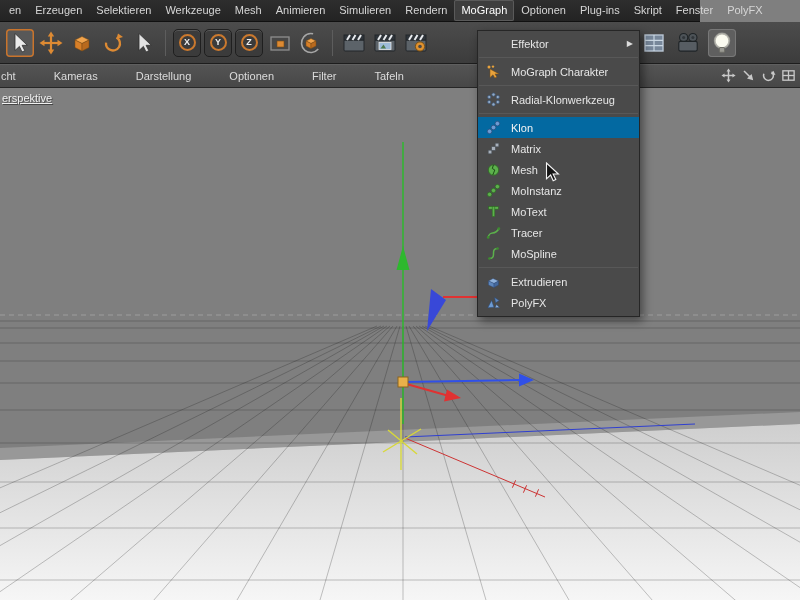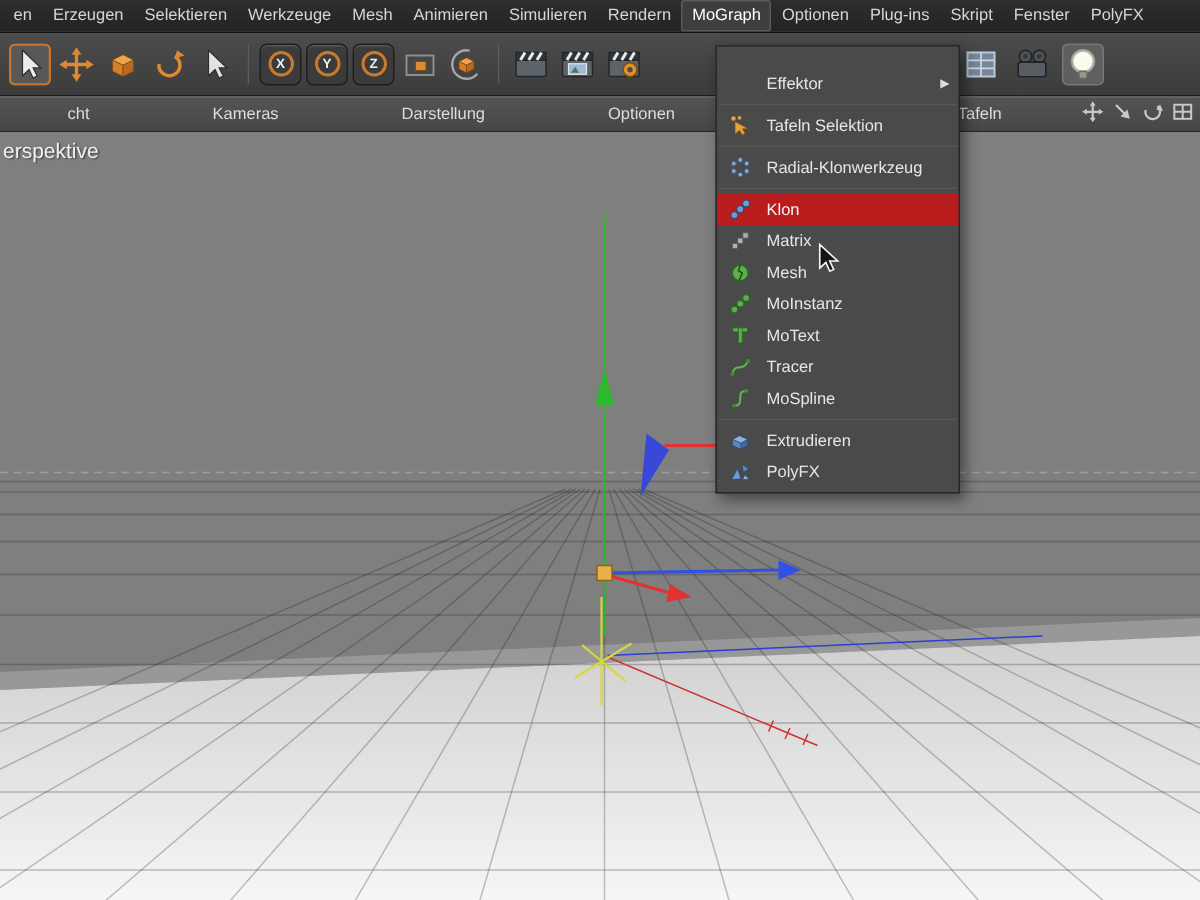--- a/index.html
+++ b/index.html
@@ -4,21 +4,21 @@
 <style>
   * { margin:0; padding:0; box-sizing:border-box; }
   html,body { background:#555; }
   .app {
     position:relative; width:800px; height:600px; overflow:hidden;
     background:#7f7f7f; font-family:"Liberation Sans", sans-serif;
     -webkit-font-smoothing:antialiased; cursor:default;
   }
   
   .menubar {
-    position:absolute; left:0; top:0; width:800px; height:22px;
+    position:absolute; left:0; top:0; width:700px; height:22px;
     background:linear-gradient(#2e2e2e,#232323); border-bottom:1px solid #111;
     display:flex; align-items:center; padding-left:2px;
     font-size:11px; color:#d6d6d6; white-space:nowrap; z-index:10;
   }
   .menubar .mi { padding:0 7px; line-height:21px; }
   .menubar .mi.active { background:#3e3e3e; box-shadow:inset 0 0 0 1px #5a5a5a; color:#fff; border-radius:2px; }
   
   .toolbar {
     position:absolute; left:0; top:22px; width:800px; height:42px;
     background:linear-gradient(#4c4c4c,#3c3c3c); border-bottom:1px solid #1d1d1d;
@@ -32,35 +32,35 @@
   .axisbtn { background:#3b3b3b; border:1px solid #1f1f1f; border-radius:5px; box-shadow:inset 0 1px 0 #585858; }
   .axisring { width:17px; height:17px; border:2px solid #cb792e; border-radius:50%; display:flex; align-items:center; justify-content:center; }
   .axisletter { font-size:9px; font-weight:bold; color:#efefef; line-height:1; }
   .toolbar-right { position:absolute; left:640px; top:22px; height:42px; display:flex; align-items:center; gap:6px; z-index:5; }
   
   .vmenubar {
     position:absolute; left:0; top:64px; width:800px; height:24px;
     background:linear-gradient(#545454,#474747); border-top:1px solid #5f5f5f; border-bottom:1px solid #262626;
     display:flex; align-items:stretch; font-size:11px; color:#dcdcdc; z-index:5;
   }
-  .vmenubar .vmi { padding:0 19px; line-height:22px;margin-left:44px; }
+  .vmenubar .vmi { padding:0 19px; line-height:22px; }
   .vmenubar .vmi:first-child { padding-left:1px; }
   .vp-nav { position:absolute; right:4px; top:0; height:22px; display:flex; align-items:center; gap:5px; }
   
   .viewport { position:absolute; left:0; top:88px; width:800px; height:512px; background:#7f7f7f; overflow:hidden; }
-  .viewlabel { position:absolute; left:2px; top:4px; font-size:14px; color:#f0f0f0; text-shadow:1px 1px 1px rgba(0,0,0,.45); z-index:2; }
+  .viewlabel { position:absolute; left:2px; top:4px; font-size:11px; color:#f0f0f0; text-shadow:1px 1px 1px rgba(0,0,0,.45); z-index:2;text-decoration:underline; }
   .scene { position:absolute; left:0; top:0; }
   
   .dropdown {
     position:absolute; left:477px; top:30px; width:163px;
     background:#4a4a4a; border:1px solid #262626; box-shadow:3px 4px 9px rgba(0,0,0,.45);
-    padding:14px 0 3px; z-index:50;
+    padding:2px 0 3px; z-index:50;
   }
   .drow { height:21px; display:flex; align-items:center; padding:0 6px 0 8px; color:#e6e6e6; font-size:11px; white-space:nowrap; }
-  .drow.hl { background:#b91c1c; color:#f4f4f4; }
+  .drow.hl { background:#0369a1; color:#f4f4f4; }
   .dicon { width:15px; height:15px; flex:0 0 15px; margin-right:10px; display:flex; align-items:center; justify-content:center; }
   .dlabel { flex:1; overflow:hidden; }
   .subarrow { font-size:8px; color:#dcdcdc; margin-left:4px; }
   .dsep { height:1px; background:#383838; border-bottom:1px solid #585858; margin:3px 1px; }
   .cursor { position:absolute; left:545px; top:162px; z-index:100; }
 </style>
 </head>
 <body>
 
 <div class="app">
@@ -349,21 +349,21 @@
     </div>
     <div class="dsep"></div>
     <div class="drow">
       <span class="dicon">
         <svg width="15" height="15" viewBox="0 0 15 15">
             <circle cx="3" cy="3" r="1.5" fill="#e8a23c"></circle>
             <circle cx="7" cy="2.6" r="1.2" fill="#e8a23c"></circle>
             <polygon points="4,5 4,13.5 7,10.8 8.8,14 10.8,13 9,9.9 13,9.9" fill="#e8a23c" stroke="#7a4f12" stroke-width="0.5"></polygon>
           </svg>
       </span>
-      <span class="dlabel">Tafeln Selektion</span>
+      <span class="dlabel">MoGraph Charakter</span>
     </div>
     <div class="dsep"></div>
     <div class="drow">
       <span class="dicon">
         <svg width="15" height="15" viewBox="0 0 15 15">
             <g fill="#92aac6" stroke="#3d5a7e" stroke-width="0.7">
               <circle cx="7.5" cy="2.6" r="1.6"></circle>
               <circle cx="11.8" cy="5" r="1.6"></circle>
               <circle cx="11.8" cy="10" r="1.6"></circle>
               <circle cx="7.5" cy="12.4" r="1.6"></circle>

